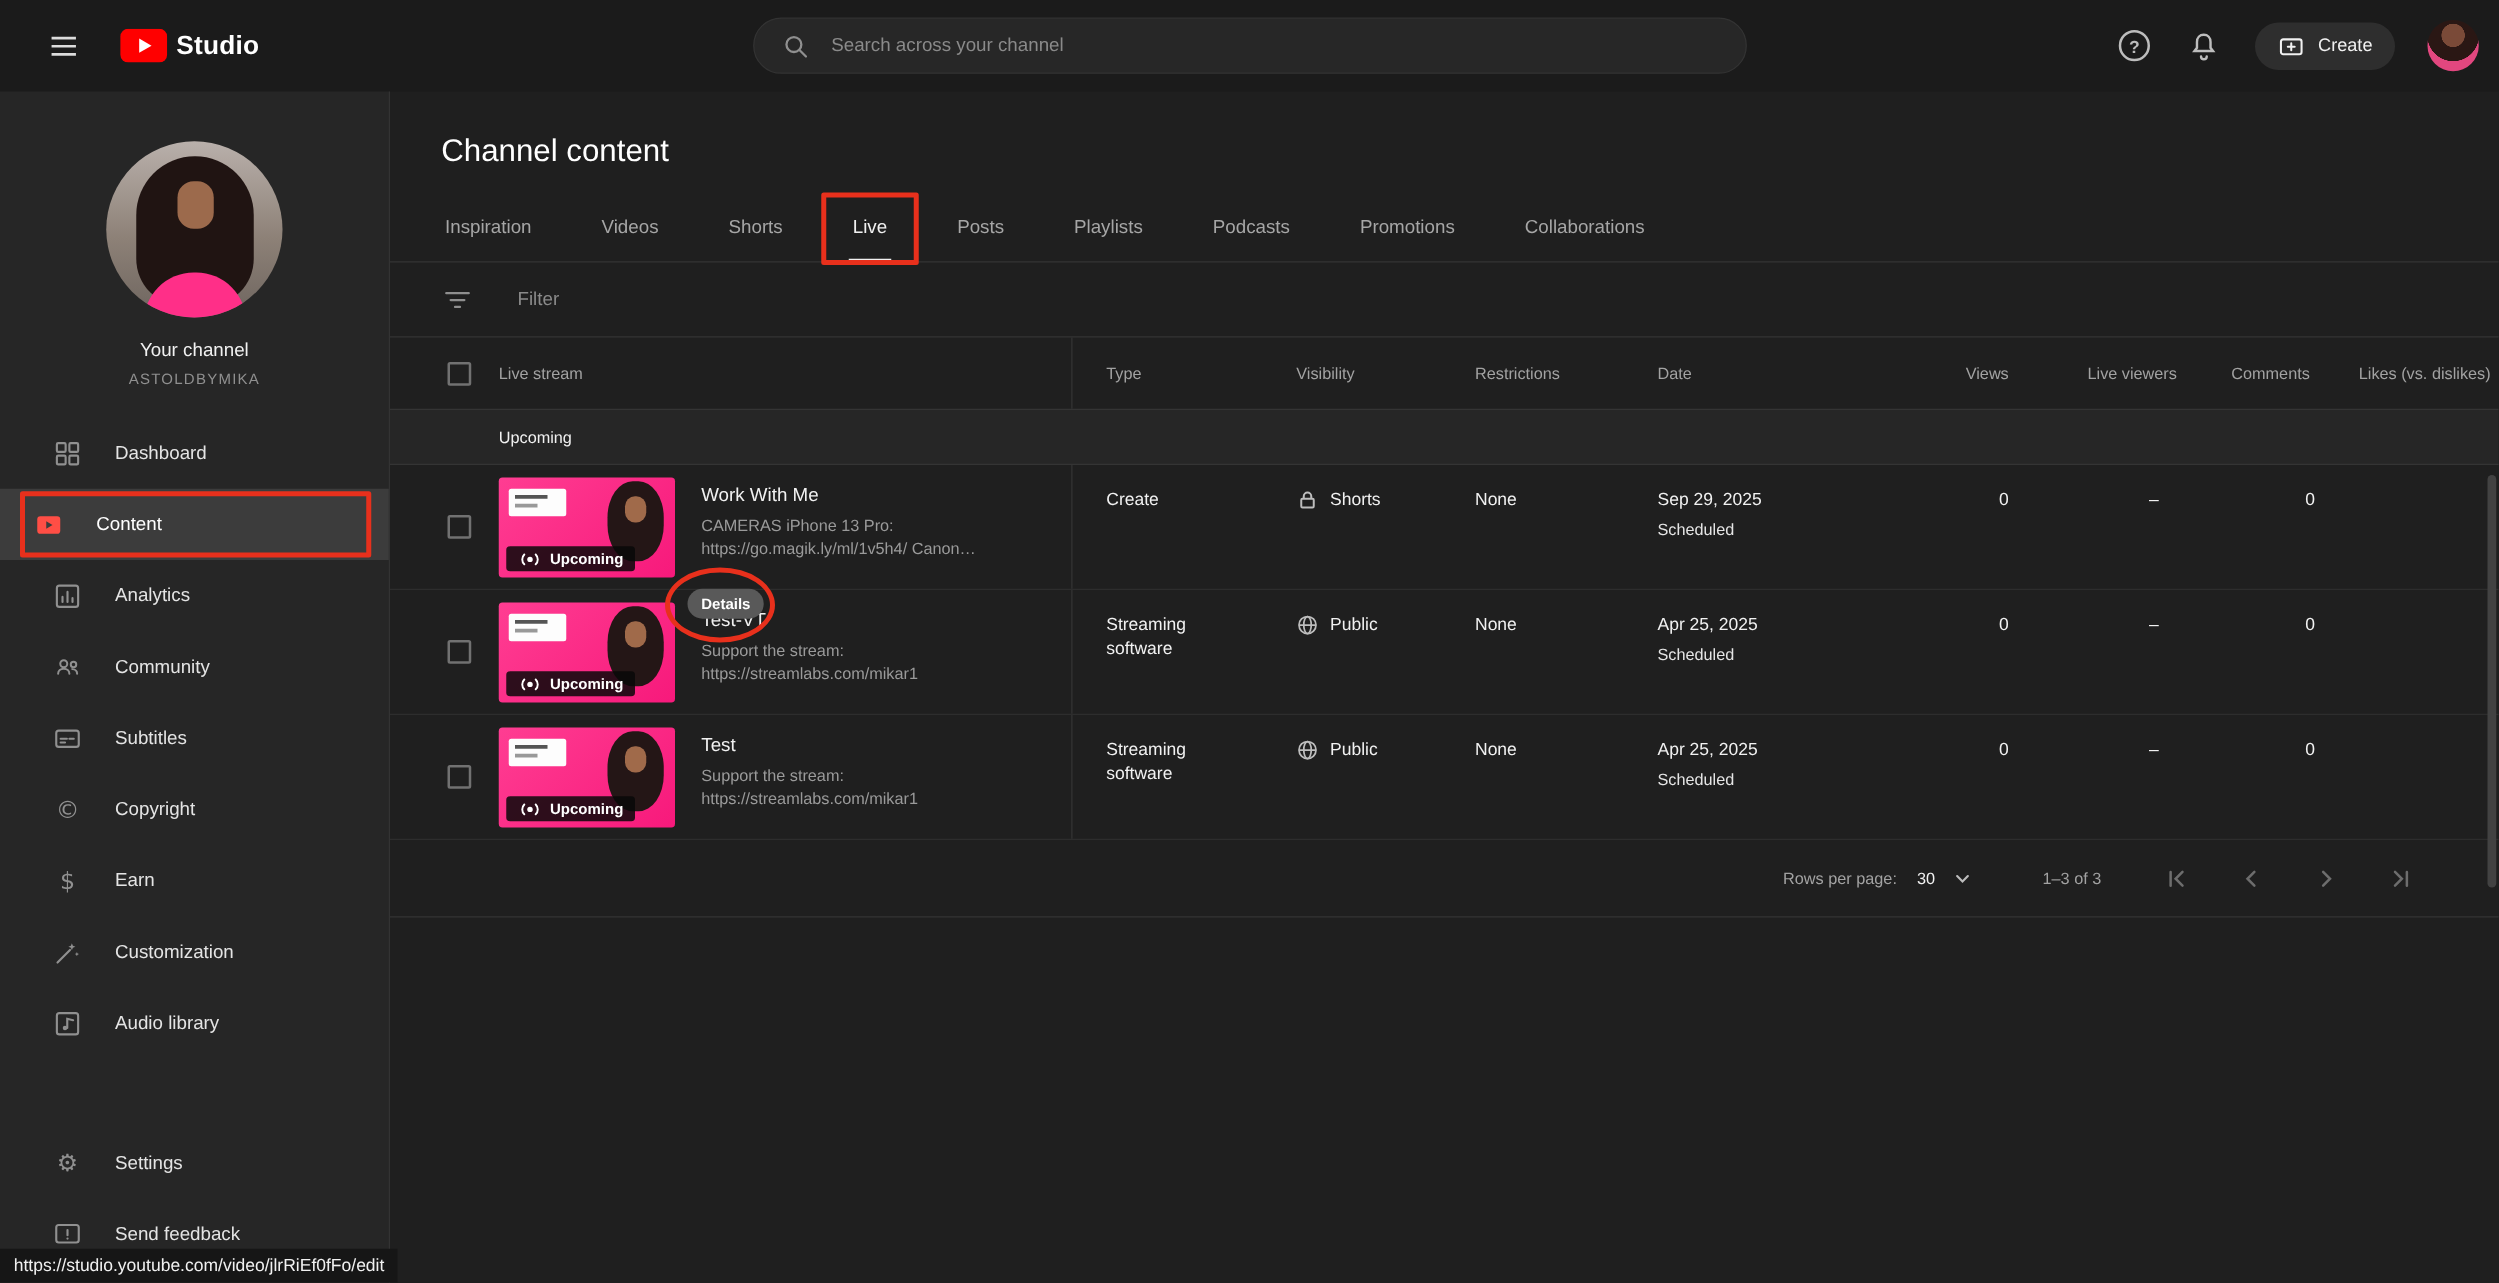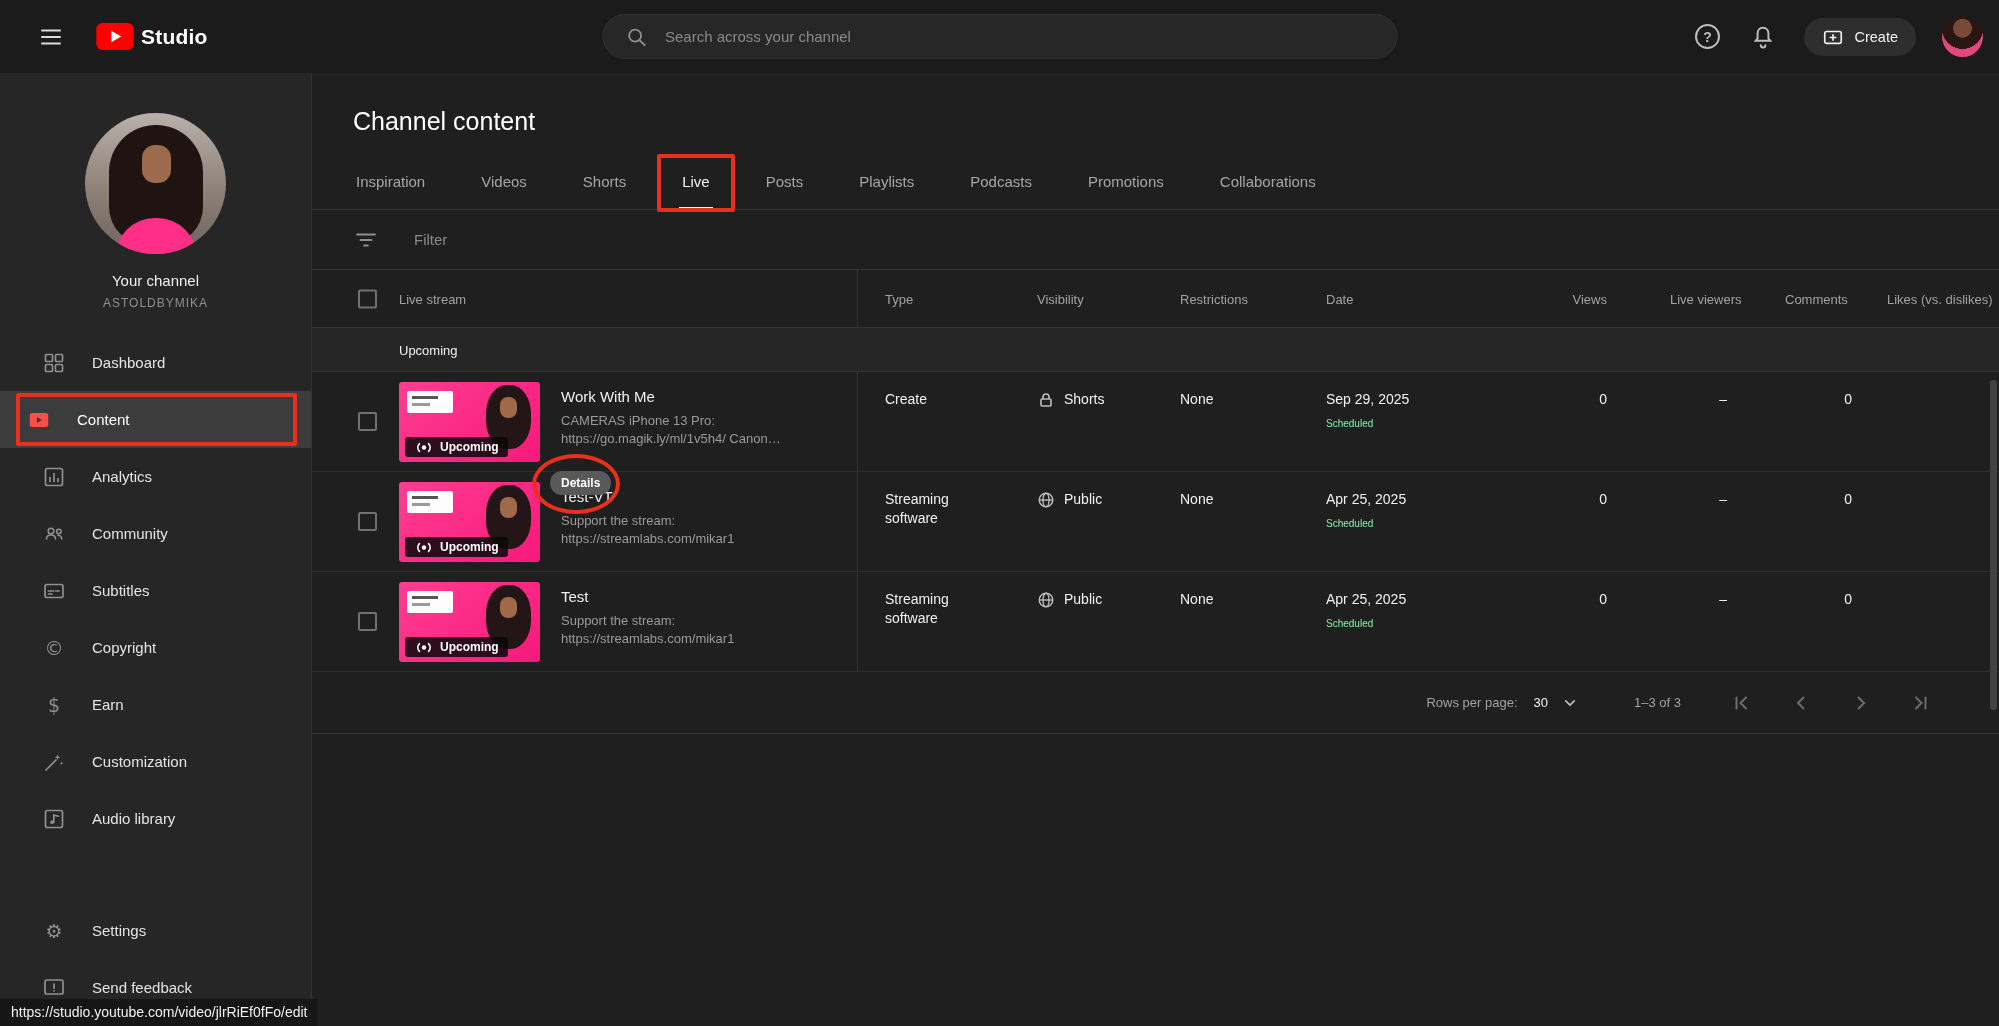--- a/index.html
+++ b/index.html
@@ -103,21 +103,21 @@
 
   .cell-text { position:absolute; left:249px; top:16px; width:260px; }
   .row-title { font-size:15px; color:#f1f1f1; cursor:pointer; }
   .row-desc { margin-top:7px; font-size:13px; color:#9a9a9a; width:240px; line-height:18px; }
   .cell { position:absolute; top:18px; font-size:14px; color:#f1f1f1; line-height:19px; }
   .x-type { left:573px; width:100px; }
   .x-vis { left:725px; display:flex; align-items:flex-start; gap:9px; }
   .x-vis svg { margin-top:1px; }
   .x-restr { left:868px; }
   .x-date { left:1014px; }
-  .x-date .sub { margin-top:5px; font-size:10px; color:#86efac; }
+  .x-date .sub { margin-top:5px; font-size:13px; color:#e5e5e5; }
   .x-views { left:1210px; width:85px; text-align:right; }
   .x-live { left:1330px; width:85px; text-align:right; }
   .x-comments { left:1455px; width:85px; text-align:right; }
   .x-liveh { left:1358px; }
   .x-commentsh { left:1473px; }
   .x-likes { left:1575px; width:170px; }
 
   .table-footer { height:62px; border-bottom:1px solid #343434; display:flex; align-items:center;
     justify-content:flex-end; padding-right:68px; font-size:13px; color:#a2a2a2; }
   .rpp-select { display:flex; align-items:center; gap:14px; margin-left:16px; cursor:pointer; color:#f1f1f1; }

